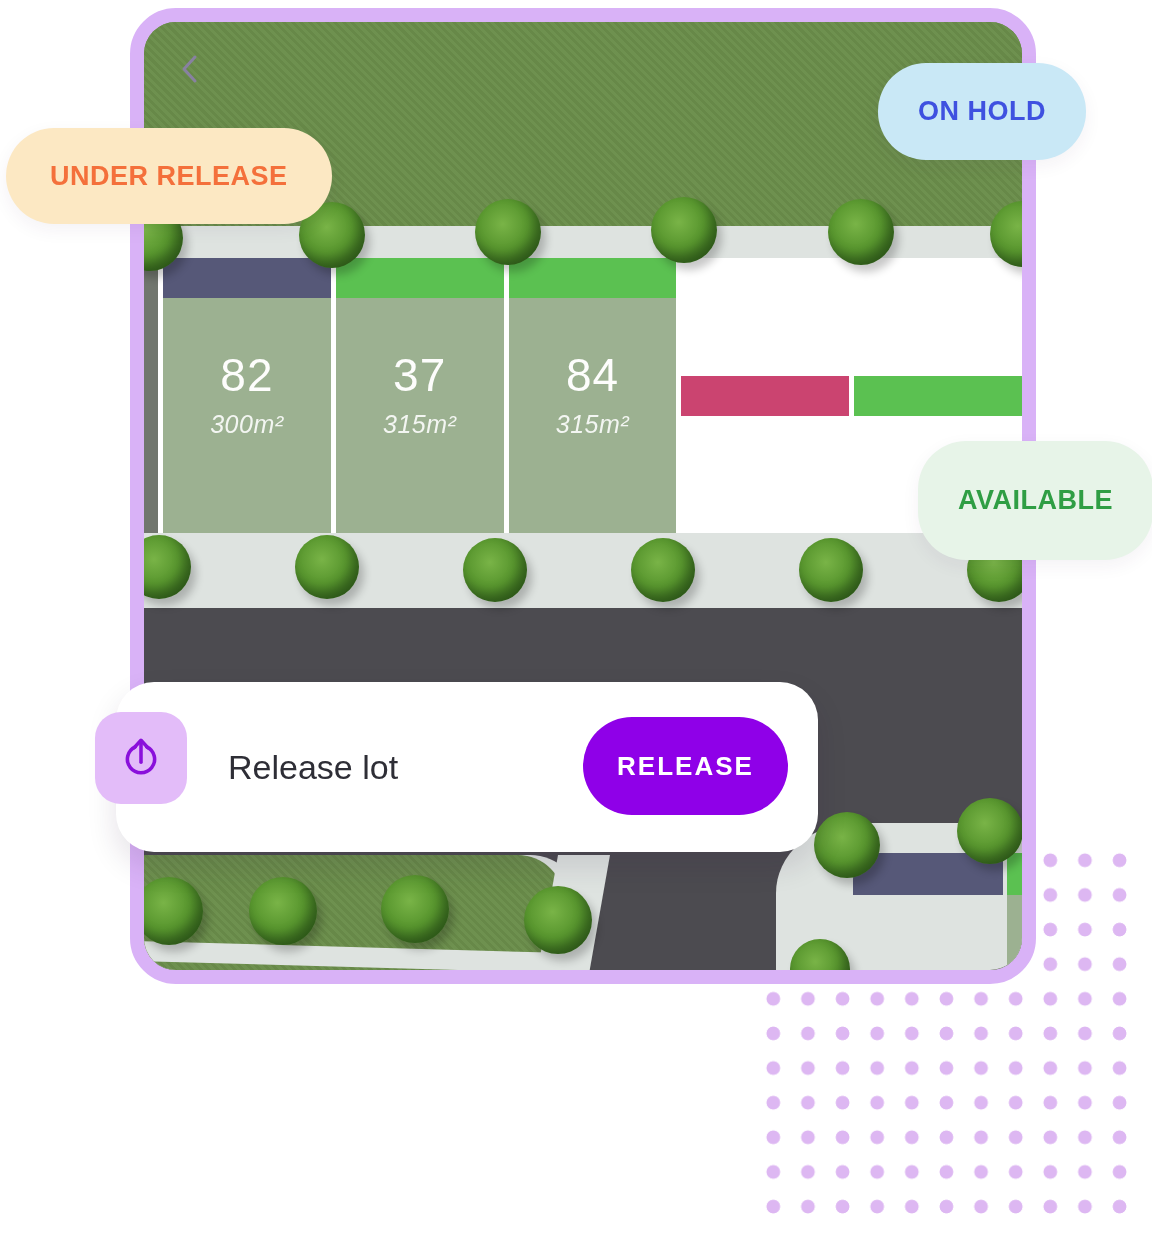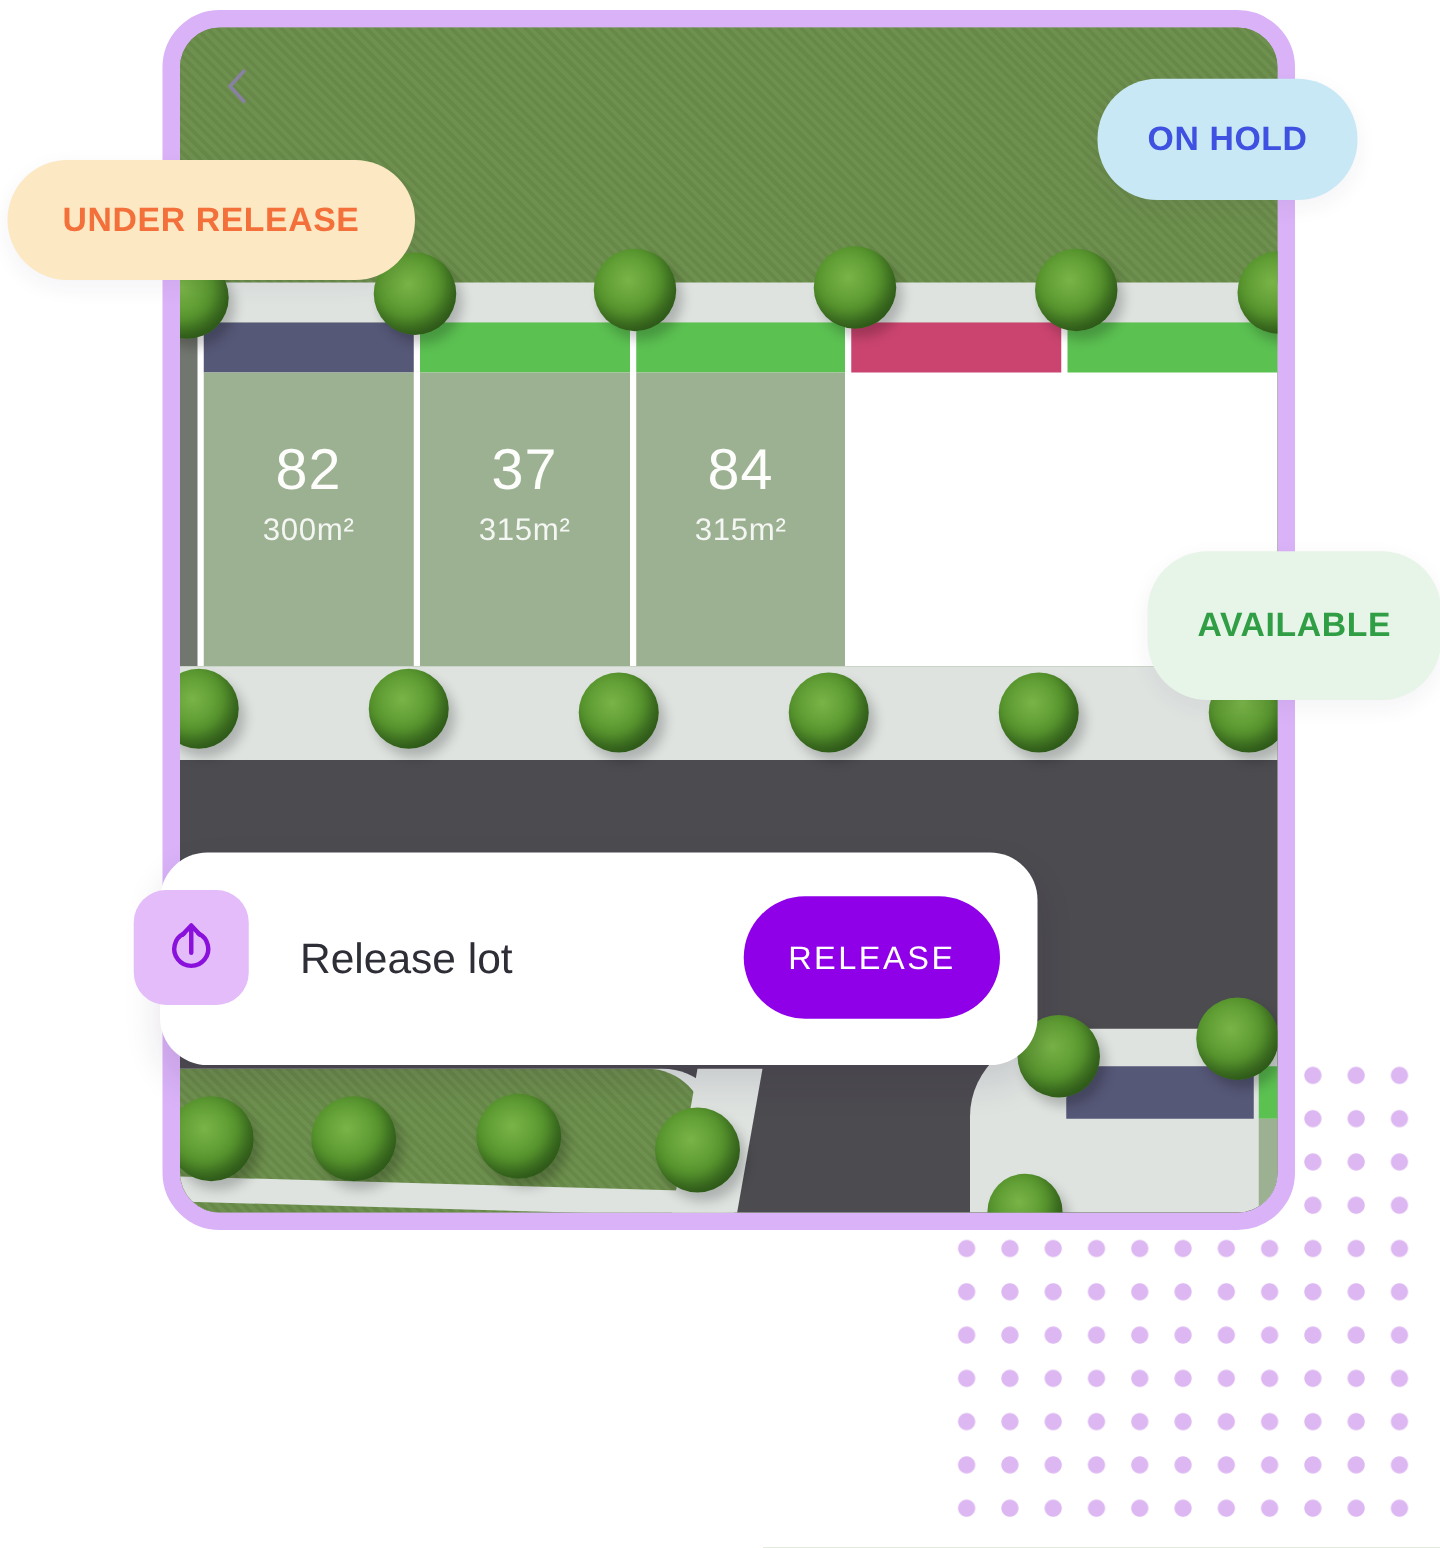--- a/index.html
+++ b/index.html
@@ -29,28 +29,28 @@
     background-image:repeating-linear-gradient(45deg, rgba(255,255,255,.025) 0 3px, rgba(0,0,0,.04) 3px 6px);
   }
   #grass-top { position:absolute; left:0; top:0; width:878px; height:206px; }
   #walk-top { position:absolute; left:0; top:204px; width:878px; height:32px; background:#DEE3E0; }
 
   #lots-row {
     position:absolute; left:0; top:236px; width:878px; height:275px;
     background:#ffffff; display:flex; gap:5px;
   }
   .road-sliver { width:14px; background:#71766E; flex:0 0 auto; }
-  .lot { flex:1 1 0; display:flex; flex-direction:column; cursor:pointer; }
+  .lot { flex:1 1 0; display:flex; flex-direction:column; cursor:pointer;justify-content:center; }
   .lot-strip { height:40px; }
   .lot-body {
     flex:1; background:#9CB191; display:flex; flex-direction:column; align-items:center;
     padding-top:52px; color:#fff;
   }
   .lot-number { font-size:46px; line-height:50px; font-weight:400; color:#FDFDFC; letter-spacing:1px; }
-  .lot-area { margin-top:10px; font-size:25px; color:rgba(255,255,255,.88); letter-spacing:.5px; }
+  .lot-area { margin-top:10px; font-size:25px; color:rgba(255,255,255,.88); letter-spacing:.5px;font-style:italic; }
 
   #walk-bottom { position:absolute; left:0; top:511px; width:878px; height:75px; background:#DEE3E0; }
   #road { position:absolute; left:0; top:586px; width:878px; height:362px; background:#4C4B50; }
 
   
   #grass-bl-curb { position:absolute; left:0; top:833px; width:438px; height:115px; background:#DEE3E0; border-top-right-radius:52px; }
   #grass-bl { position:absolute; left:0; top:833px; width:420px; height:115px; border-top-right-radius:46px; }
   #slant-path { position:absolute; left:-8px; top:919px; width:452px; height:20px; background:#DEE3E0; transform:rotate(1.6deg); transform-origin:left top; }
   #vert-path-left { position:absolute; left:414px; top:833px; width:52px; height:122px; background:#DEE3E0; transform:skewX(-10deg); transform-origin:top left; }
 
@@ -76,37 +76,37 @@
     position:absolute; z-index:3; display:flex; align-items:center;
     border-radius:48px; font-weight:700; font-size:27px; letter-spacing:.5px;
     box-shadow:0 6px 18px rgba(60,40,90,.06);
   }
   #badge-under-contract { left:6px; top:128px; height:96px; padding:0 44px; }
   #badge-on-hold { left:878px; top:63px; height:97px; padding:0 40px;text-align:right; }
   #badge-available { left:918px; top:441px; height:119px; padding:0 40px; }
 
   
   #release-card {
-    position:absolute; left:128px; top:682px; width:702px; height:170px;
+    position:absolute; left:116px; top:682px; width:702px; height:170px;
     background:#ffffff; border-radius:38px; z-index:2;
     box-shadow:0 14px 30px rgba(40,20,60,.12);
   }
   #release-icon-tile {
     position:absolute; left:-21px; top:30px; width:92px; height:92px;
     border-radius:26px; display:flex; align-items:center; justify-content:center;
   }
   #release-title {
     position:absolute; left:112px; top:0; height:170px; display:flex; align-items:center;
     font-size:34px; color:#2E2E36;
   }
   #release-button {
     position:absolute; left:467px; top:35px; width:205px; height:98px;
     border:none; border-radius:49px; cursor:pointer;
     display:flex; align-items:center; justify-content:center;
-    color:#ffffff; font-weight:400; font-size:26px; letter-spacing:2px;
+    color:#ffffff; font-weight:700; font-size:26px; letter-spacing:2px;
     font-family:"Liberation Sans", sans-serif;
   }
 </style>
 </head>
 <body>
 
 <div id="stage">
 
   <div id="dot-grid" style="--dot: #DDB7F2;"></div>
 

